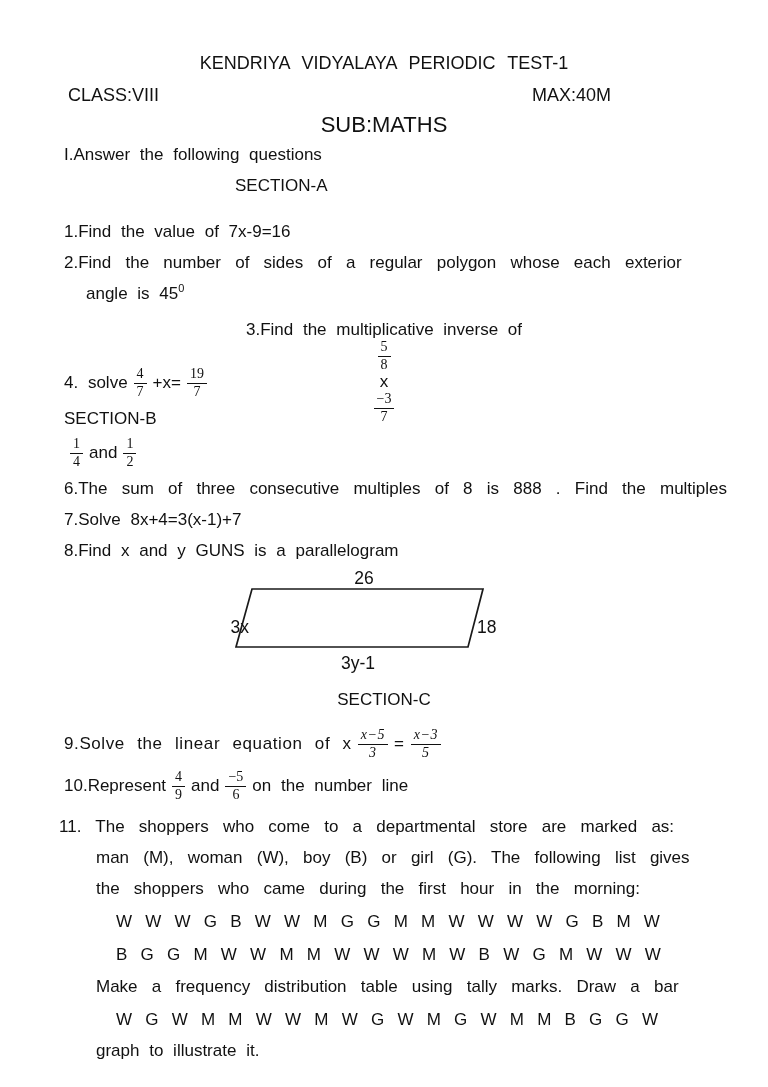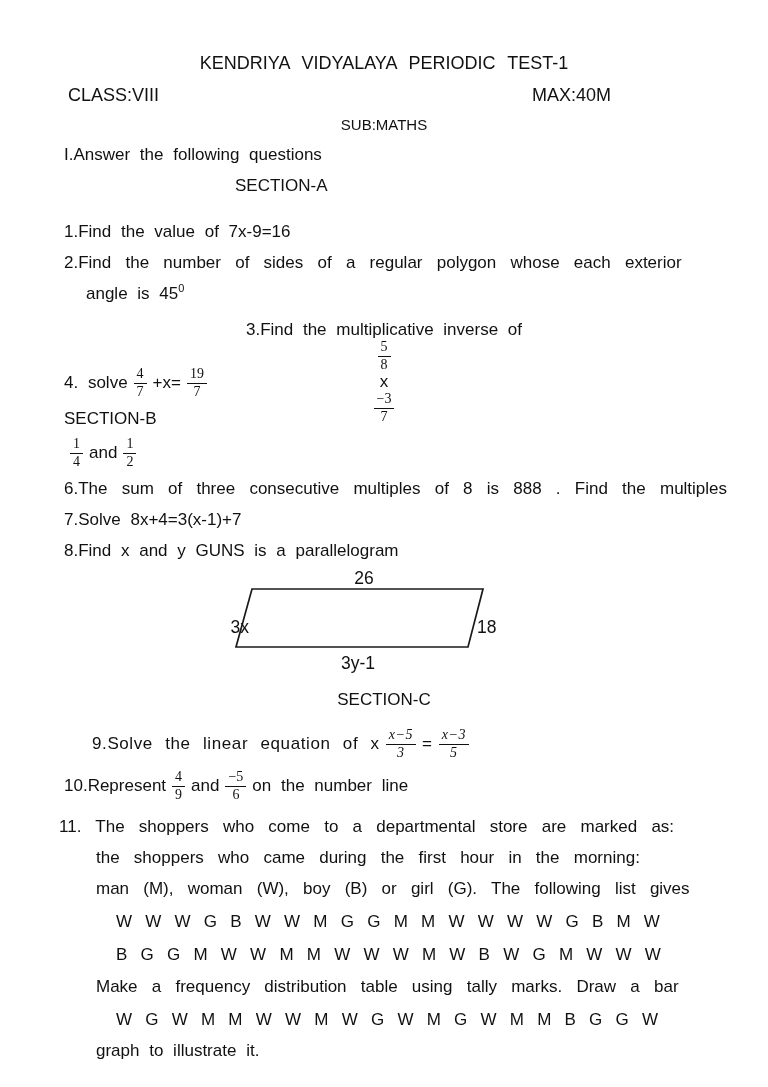--- a/index.html
+++ b/index.html
@@ -21,21 +21,21 @@
   }
   .hdr-row {
     display: flex;
     justify-content: space-between;
     margin-top: 10px;
     padding-left: 4px;
     padding-right: 93px;
     line-height: 22px;
     font-size: 18px;
   }
-  .subject { text-align: center; margin-top: 8px; font-size: 15px; line-height: 22px; }
+  .subject { text-align: center; margin-top: 8px; font-size: 22px; line-height: 22px; }
 
   .line { line-height: 22px; word-spacing: 5px; margin-top: 9px; white-space: nowrap; }
   .wide  { word-spacing: 9.5px; }
   .sec-a { margin-left: 171px; }
   .indent1 { margin-left: 22px; }
   .indent2 { margin-left: 32px; }
   .rowletters { margin-left: 52px; word-spacing: 8.5px; line-height: 23px; margin-top: 10px; }
 
   
   .fracline {
@@ -55,21 +55,21 @@
     font-size: 14px;
     line-height: 1.05;
     margin: 0 6px;
   }
   .frac .num { display: block; border-bottom: 1px solid #111; padding: 0 3px 1px 3px; }
   .frac .den { display: block; padding-top: 1px; }
   .frac.fi { font-style: italic; }
 
   sup { font-size: 11px; line-height: 0; }
 
-  .q9text { letter-spacing: 0.6px; word-spacing: 7px; margin-left: 28px; }
+  .q9text { letter-spacing: 0.6px; word-spacing: 7px; }
 
   .diagram-wrap { margin-left: 112px; margin-top: 4px; height: 114px; }
   .diagram-wrap svg { display: block; }
   .shape-label { font-family: "Liberation Sans", sans-serif; font-size: 17.5px; fill: #111; }
 </style>
 </head>
 <body>
 
 <div class="page">
 
@@ -170,22 +170,22 @@
       </span>
     <span>and</span>
     <span class="frac">
         <span class="num">−5</span>
         <span class="den">6</span>
       </span>
     <span>on  the  number  line</span>
   </div>
 
   <div class="line wide" style="margin-left:-5px;">11. The  shoppers  who  come  to  a  departmental  store  are  marked  as:</div>
+  <div class="line wide indent2">man  (M),  woman  (W),  boy  (B)  or  girl  (G).  The  following  list  gives</div>
   <div class="line wide indent2">the  shoppers  who  came  during  the  first  hour  in  the  morning:</div>
-  <div class="line wide indent2">man  (M),  woman  (W),  boy  (B)  or  girl  (G).  The  following  list  gives</div>
 
   <div class="line rowletters">W W W G B W W M G G M M W W W W G B M W</div>
   <div class="line rowletters">B G G M W W M M W W W M W B W G M W W W</div>
   <div class="line wide indent2" style="margin-top:10px;">Make  a  frequency  distribution  table  using  tally  marks.  Draw  a  bar</div>
 
   <div class="line rowletters">W G W M M W W M W G W M G W M M B G G W</div>
   <div class="line indent2">graph  to  illustrate  it.</div>
 
 </div>
 

